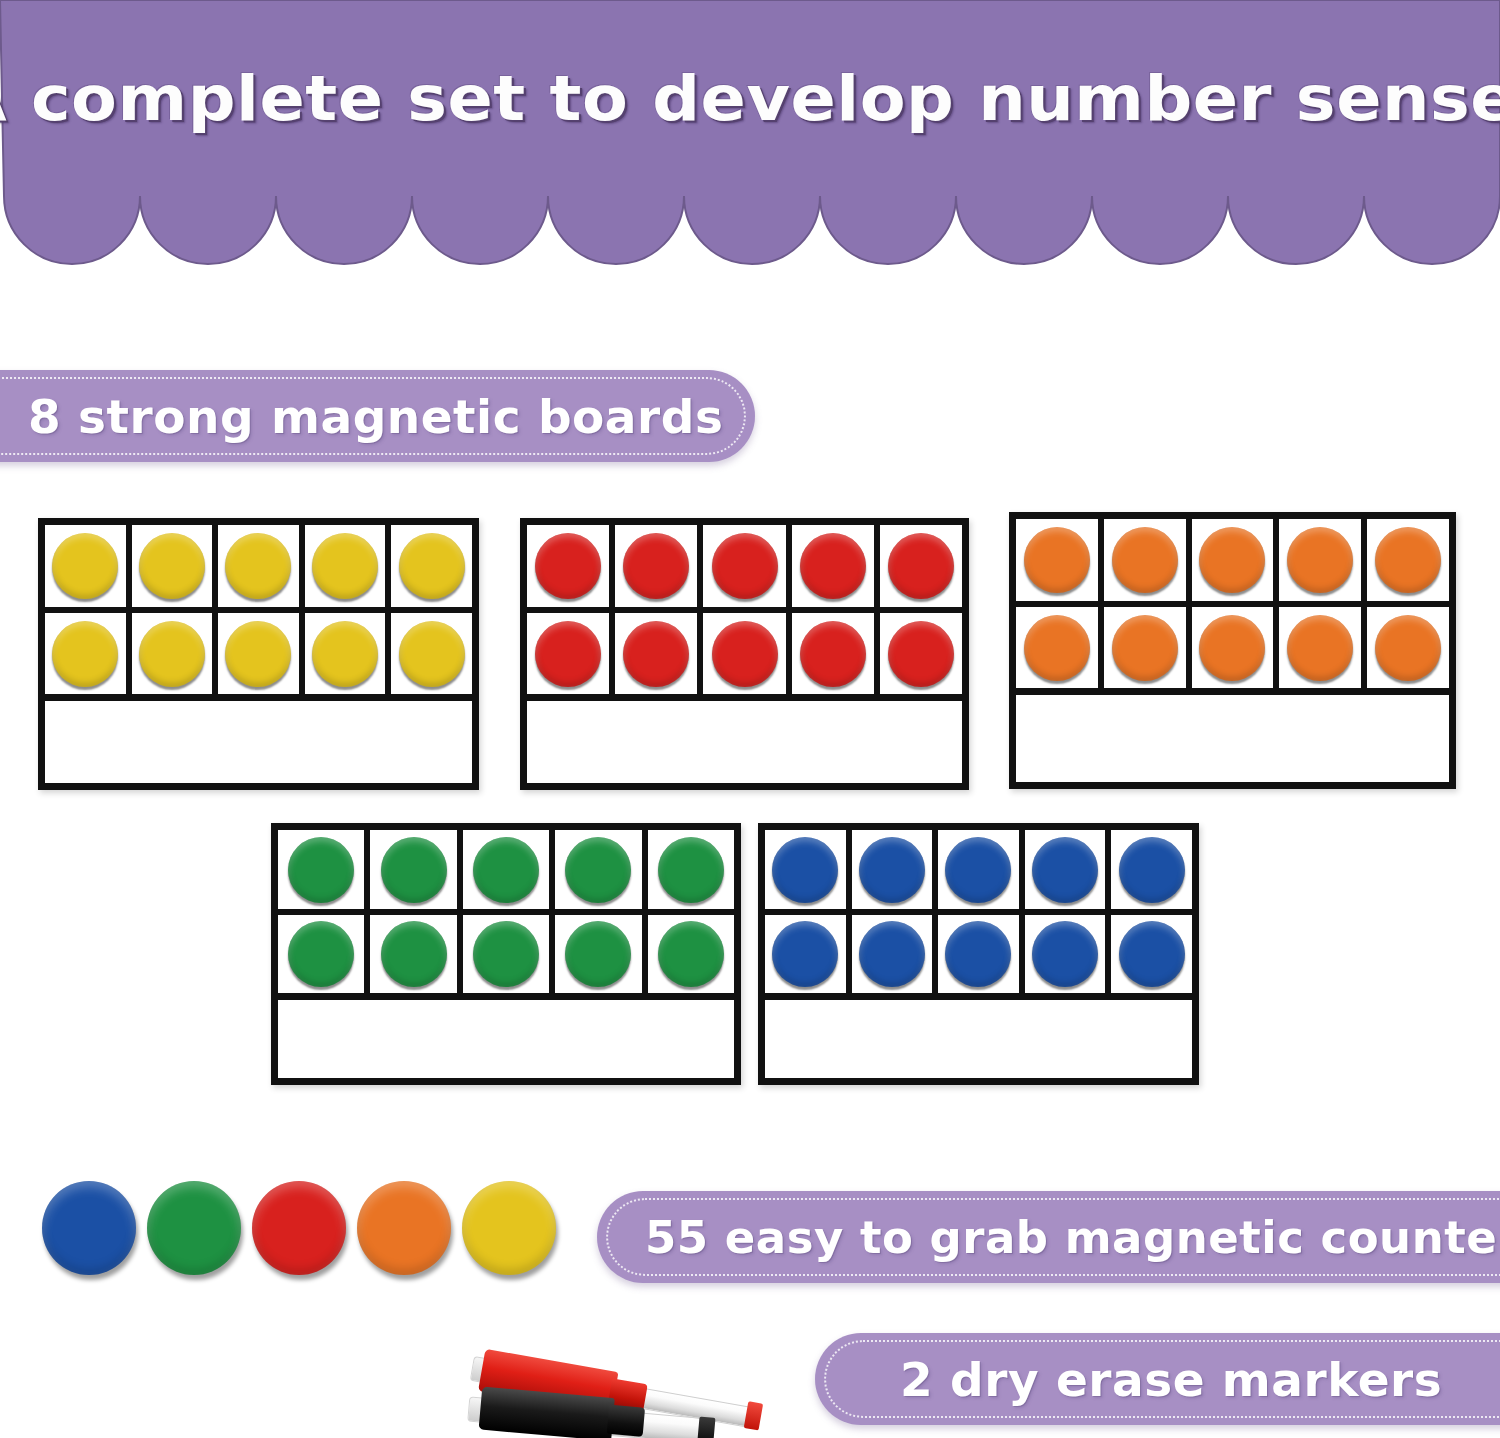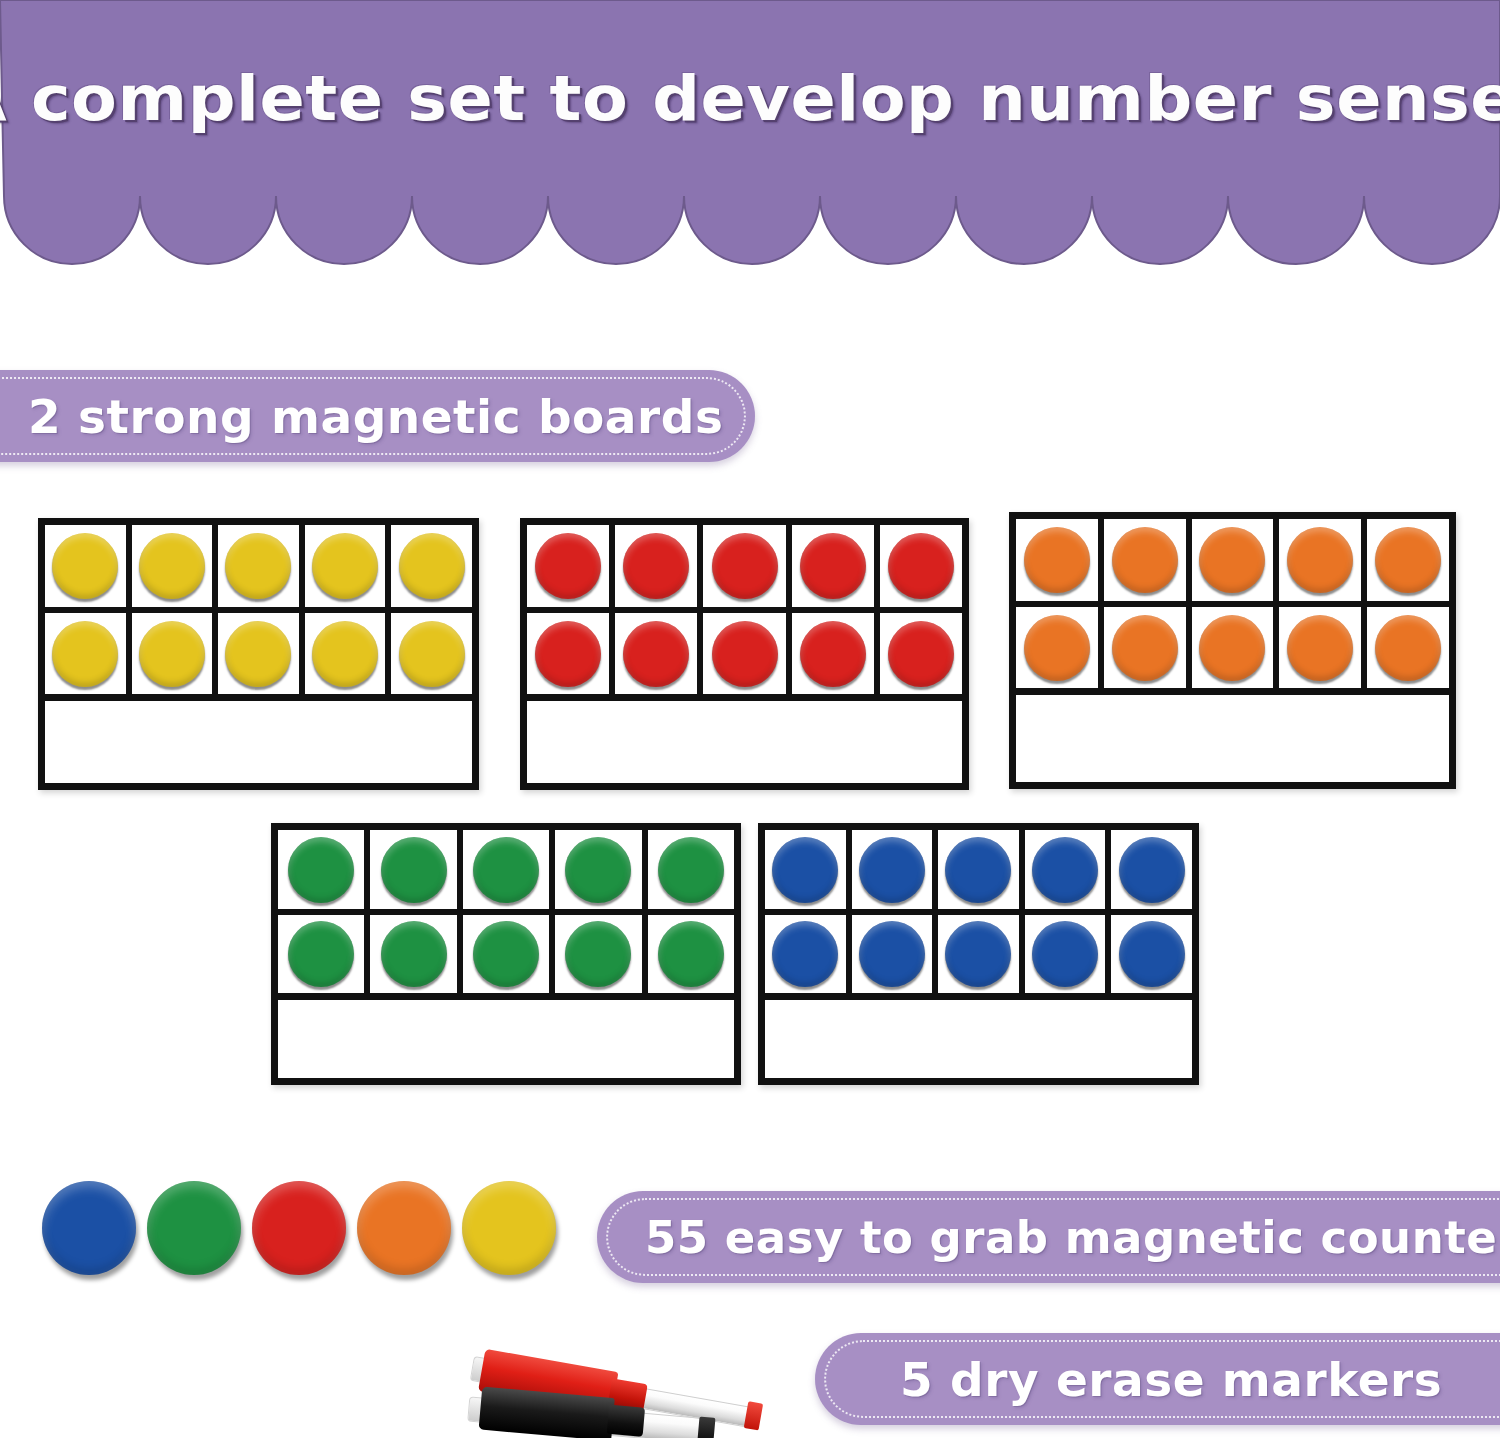--- a/index.html
+++ b/index.html
@@ -235,21 +235,21 @@
            a68,68 0 0 1 -68,68 a68,68 0 0 1 -68,-68
            a68,68 0 0 1 -68,68 a68,68 0 0 1 -68,-68
            a68,68 0 0 1 -68,68 a68,68 0 0 1 -68,-68
            a68,68 0 0 1 -68,68 a68,68 0 0 1 -68,-68
            Z"></path>
     </svg>
   </div>
   <div id="header-title">A complete set to develop number sense !</div>
 
   <div class="pill" id="pill-boards">
-    <span class="pill-text">2 strong magnetic boards</span>
+    <span class="pill-text">8 strong magnetic boards</span>
   </div>
 
   <div class="board" id="board-yellow">
     <div class="frame-row top">
       <div class="cell">
           <div class="counter" style="background:#e4c41e"></div>
         </div>
       <div class="cell">
           <div class="counter" style="background:#e4c41e"></div>
         </div>
@@ -458,16 +458,16 @@
     <div class="marker" id="marker-black">
       <div class="marker-butt"></div>
       <div class="marker-barrel"></div>
       <div class="marker-cap"></div>
       <div class="marker-cap-tip"></div>
       <div class="marker-nib"></div>
     </div>
   </div>
 
   <div class="pill" id="pill-markers">
-    <span class="pill-text">5 dry erase markers</span>
+    <span class="pill-text">2 dry erase markers</span>
   </div>
 
 </div>
 
 </body></html>

